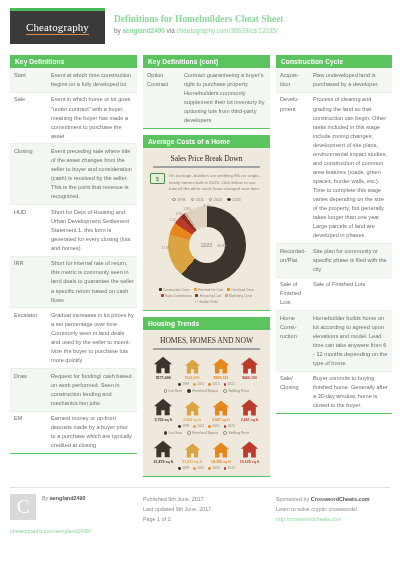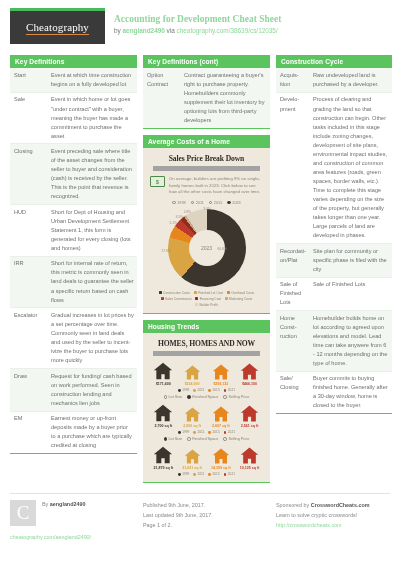--- a/index.html
+++ b/index.html
@@ -46,23 +46,23 @@
   }
   table.kv tr:nth-child(odd) td{background:#f2f7f2;}
   table.kv tr:nth-child(even) td{background:#ffffff;}
   table.kv tr:last-child td{border-bottom:none;}
   td.k{width:30px;color:#7a7a7a;}
   .col.c3 td.k{width:26px;}
 
   
   .info{background:#efe9dd;padding:5px 4px 6px 4px;}
   .info-title{
-    text-align:center;font-family:"Liberation Serif",serif;font-weight:700;
+    text-align:center;font-family:"Liberation Serif",serif;font-weight:400;
     font-size:7.6px;color:#2f2a25;letter-spacing:-.1px;
-    border-bottom:5px solid #a3a3a3;padding-bottom:3px;margin:1px 6px 5px 6px;
+    border-bottom:2px solid #a3a3a3;padding-bottom:3px;margin:1px 6px 5px 6px;
   }
   .blurb{display:flex;gap:4px;padding:0 3px;}
   .bill{
     width:13px;height:9px;flex:0 0 13px;border:1.1px solid #4c8a4a;border-radius:1px;
     background:#e7eede;display:flex;align-items:center;justify-content:center;
     font-size:5px;color:#4c8a4a;font-weight:700;
   }
   .blurb-text{font-size:4.3px;color:#8b8375;line-height:1.5;}
   .radios{display:flex;justify-content:center;gap:5px;margin-top:5px;}
   .radio{display:flex;align-items:center;gap:1.6px;font-size:3.8px;color:#8b8375;}
@@ -109,21 +109,21 @@
 </head>
 <body>
 
 <div class="page">
 
   <div class="header">
     <div class="logo-box">
       <span class="logo-text">Cheatography</span>
     </div>
     <div class="head-text">
-      <div class="cs-title">Accounting for Development Cheat Sheet</div>
+      <div class="cs-title">Definitions for Homebuilders Cheat Sheet</div>
       <div class="cs-sub"><span>by </span><b>aengland2490</b><span> via </span><a href="#">cheatography.com/38639/cs/12035/</a></div>
     </div>
   </div>
 
   <div class="cols">
 
     <div class="col c1">
       <div class="card">
         <div class="card-head">Key Definitions</div>
         <div class="card-body">

